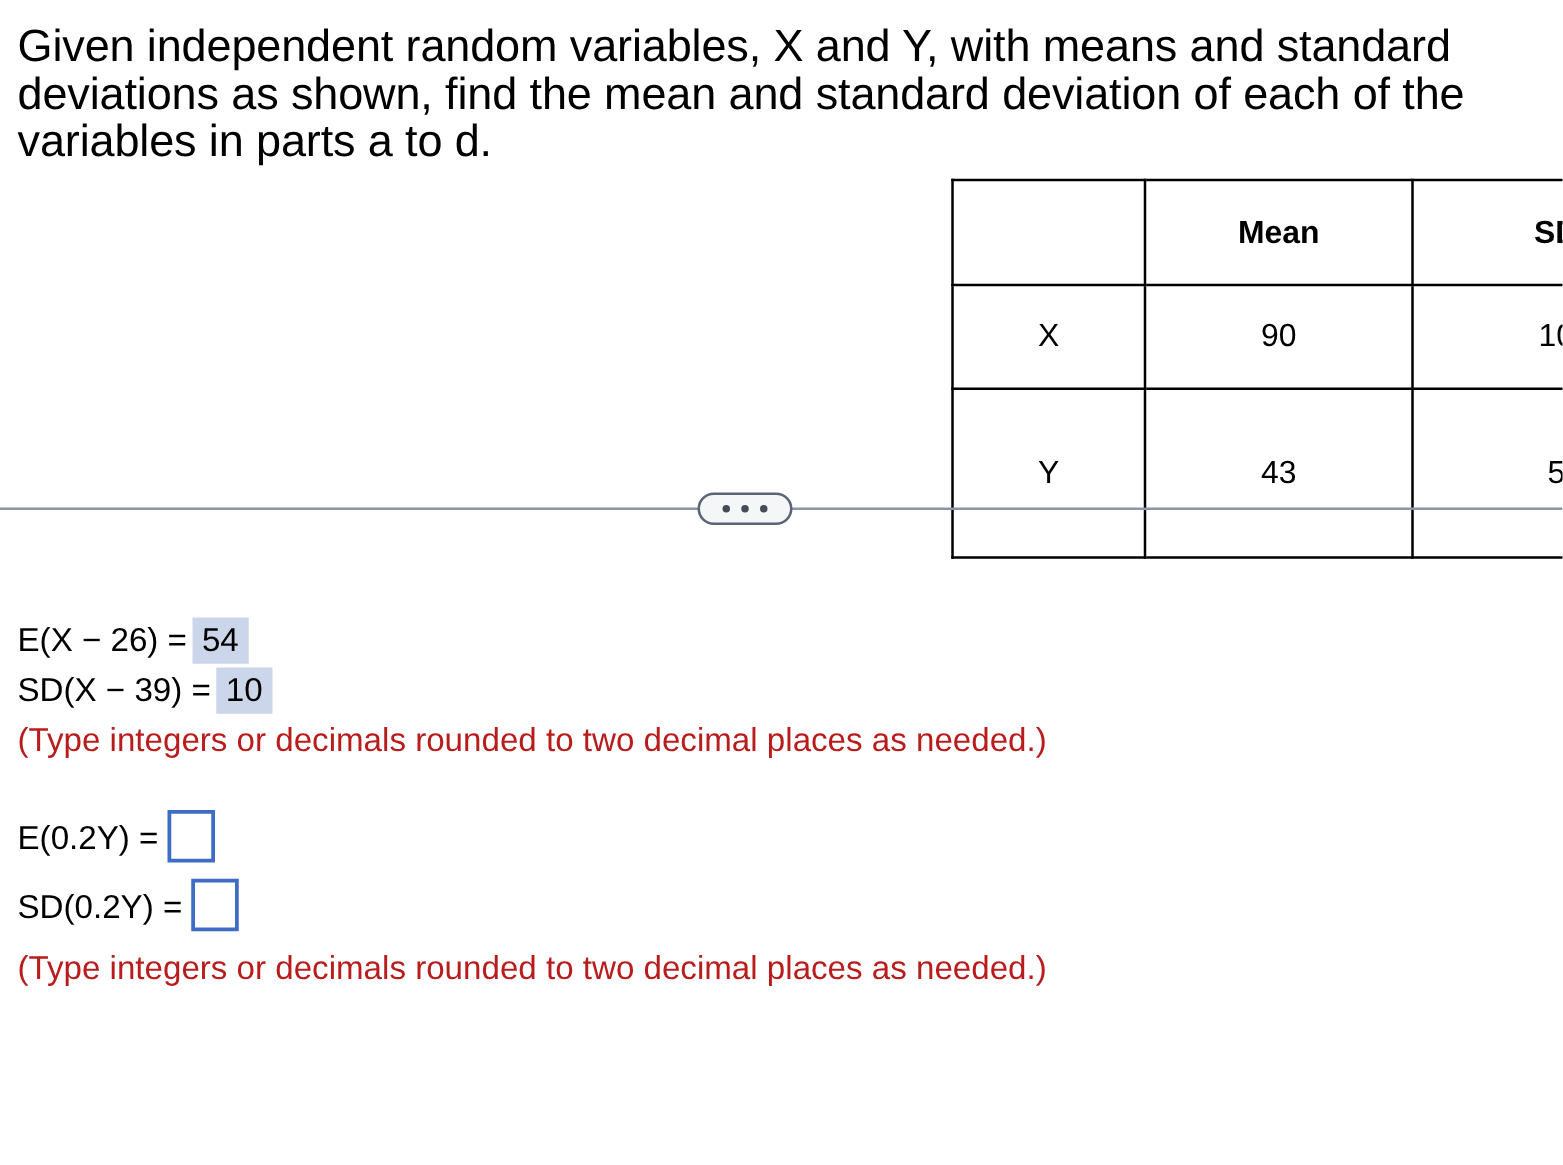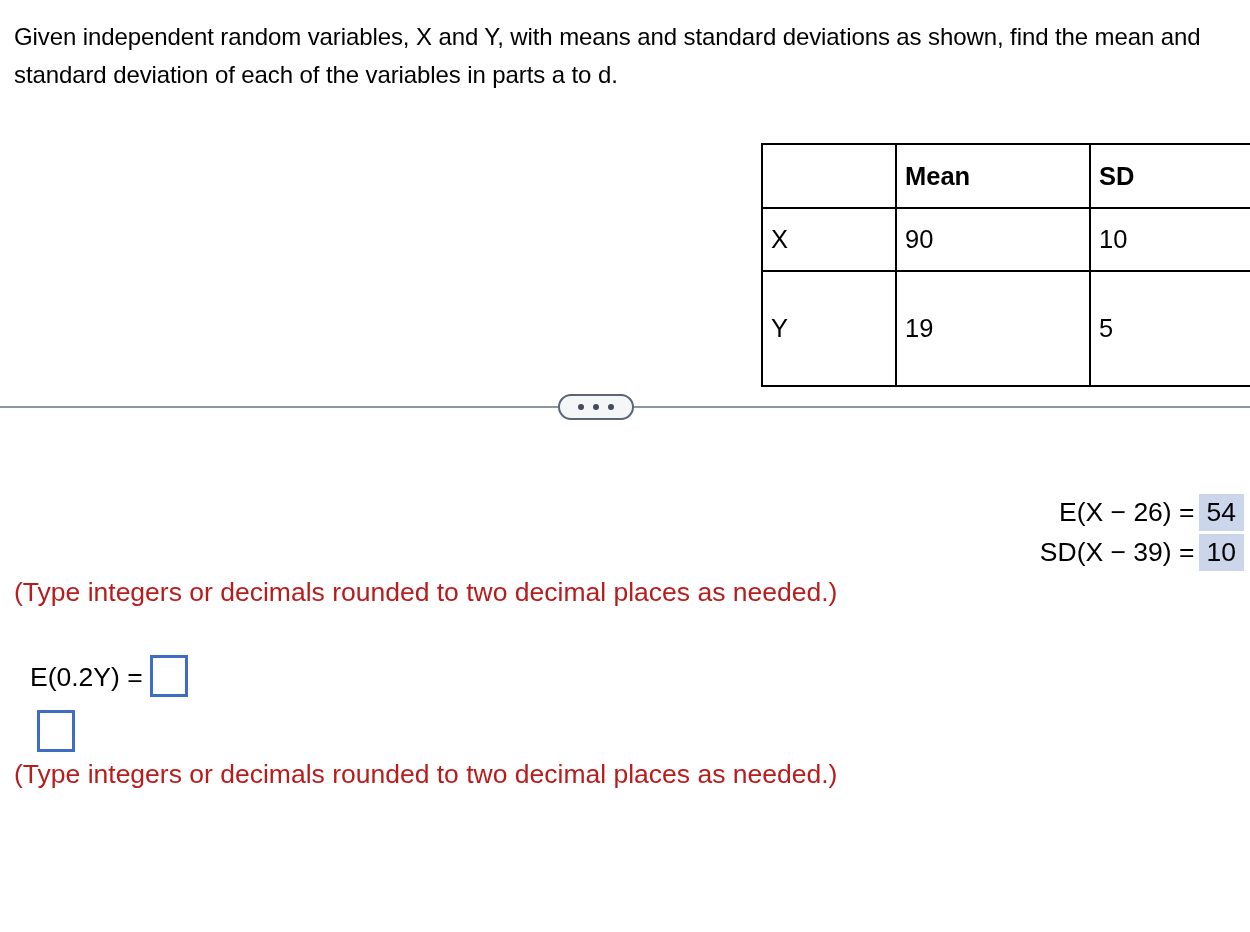--- a/index.html
+++ b/index.html
@@ -17,21 +17,21 @@
   }
 
   
   #question-block {
     position: absolute;
     left: 14px;
     top: 18px;
     width: 1230px;
   }
   #prompt-text {
-    font-size: 24px;
+    font-size: 36px;
     line-height: 38px;
     letter-spacing: -0.1px;
     max-width: 1232px;
     margin: 0;
   }
   #parts-list {
     position: absolute;
     left: 0px;
     top: 160px;
     font-size: 26.5px;
@@ -45,24 +45,24 @@
   #stats-table {
     position: absolute;
     left: 761px;
     top: 143px;
     border-collapse: collapse;
     table-layout: fixed;
     width: 486px;
   }
   #stats-table td, #stats-table th {
     border: 2.5px solid #000000;
-    text-align: left;
+    text-align: center;
     font-size: 25.5px;
     font-weight: normal;
-    padding: 8px;
+    padding: 18px;
   }
   #stats-table th {
     font-weight: bold;
   }
   #stats-table .col-label { width: 116px; }
   #stats-table .col-mean  { width: 176px; }
   #stats-table .col-sd    { width: 192px; }
   .row-head td, .row-head th { height: 46px; }
   .row-x td { height: 45px; }
   .row-y td { height: 97px; vertical-align: middle; }
@@ -105,21 +105,20 @@
     position: absolute;
     left: 14px;
     top: 492px;
     width: 1230px;
     font-size: 26.5px;
   }
   .ans-line {
     line-height: 40px;
     white-space: nowrap;
     display: block;
-    text-align: right;
   }
   .filled {
     background: #ccd6ea;
     padding: 3px 8px 4px 8px;
     margin-left: 4px;
   }
   .note {
     color: #b91c1c;
     line-height: 40px;
     white-space: nowrap;
@@ -129,23 +128,22 @@
     display: block;
     line-height: 40px;
     margin-top: 32px;
     white-space: nowrap;
   }
   #part-b-answers {
     margin-top: 30px;
   }
   .ans-row {
     display: flex;
-    align-items: flex-end;
+    align-items: center;
     height: 55px;
-    margin-left: 16px;
   }
   .ans-label {
     line-height: 40px;
     white-space: nowrap;
   }
   .entry-box {
     display: inline-block;
     width: 38px;
     height: 42px;
     box-sizing: border-box;
@@ -174,21 +172,21 @@
     <th class="col-mean">Mean</th>
     <th class="col-sd">SD</th>
   </tr>
   <tr class="row-x">
     <td class="rowlabel">X</td>
     <td>90</td>
     <td>10</td>
   </tr>
   <tr class="row-y">
     <td class="rowlabel">Y</td>
-    <td>19</td>
+    <td>43</td>
     <td>5</td>
   </tr>
 </tbody>
   </table>
 
 <div id="divider"></div>
 <div id="divider-toggle">
   <span class="dot"></span>
   <span class="dot"></span>
   <span class="dot"></span>
@@ -202,18 +200,19 @@
 
   <span class="note">(Type integers or decimals rounded to two decimal places as needed.)</span>
 
 
   <div id="part-b-answers">
     <div class="ans-row">
       <span class="ans-label">E(0.2Y) =</span>
       <span class="entry-box"></span>
     </div>
     <div class="ans-row">
+      <span class="ans-label">SD(0.2Y) =</span>
       <span class="entry-box"></span>
     </div>
   </div>
 
   <span class="note" id="note-b">(Type integers or decimals rounded to two decimal places as needed.)</span>
 </div>
 
 </body></html>

